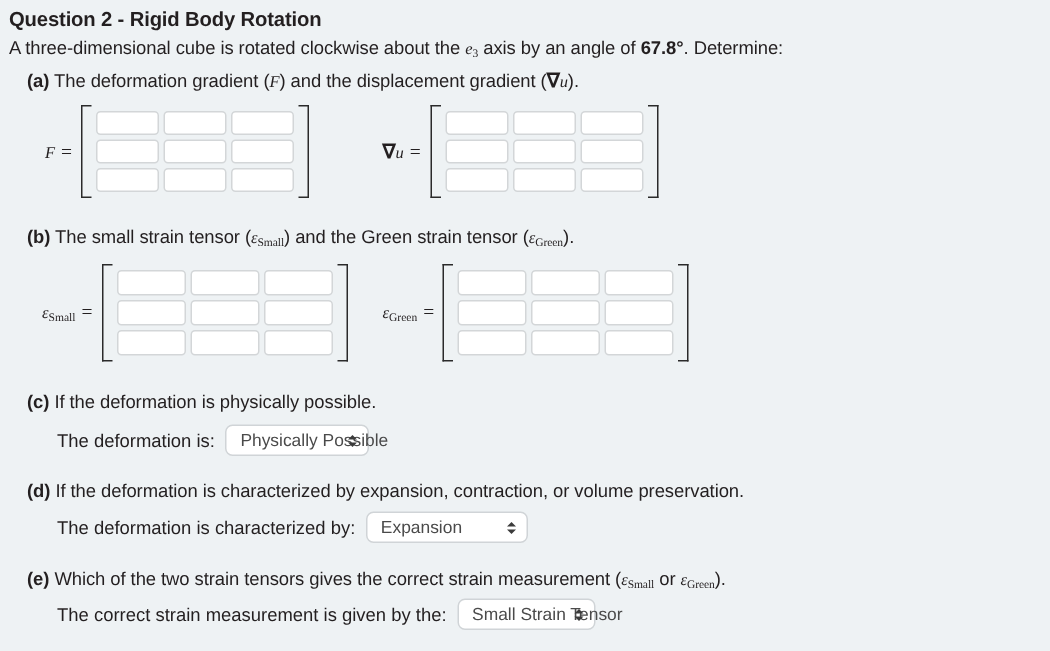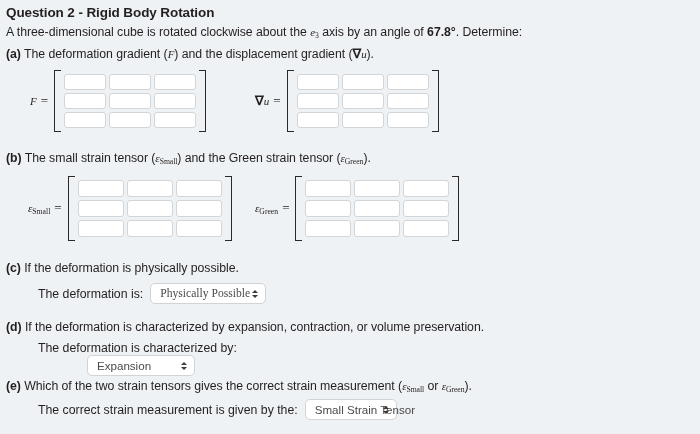--- a/index.html
+++ b/index.html
@@ -34,21 +34,21 @@
   .q-intro {
     position: absolute;
     left: 6px;
     top: 25px;
     font-size: 12.3px;
     letter-spacing: -0.05px;
     white-space: nowrap;
   }
   .part-label {
     position: absolute;
-    left: 6px;
+    left: 18px;
     font-size: 12.3px;
     letter-spacing: -0.05px;
     white-space: nowrap;
   }
   .part-label b { font-weight: bold; }
 
   .mathvar {
     font-family: "Liberation Serif", serif;
     font-style: italic;
     font-size: 11px;
@@ -167,21 +167,21 @@
     border-left: 3px solid transparent;
     border-right: 3px solid transparent;
   }
   .arrow-up {
     border-bottom: 3.5px solid #3b3b3b;
     margin-bottom: 2px;
   }
   .arrow-down {
     border-top: 3.5px solid #3b3b3b;
   }
-  .w-p { width: 116px; font-family: Liberation Serif, serif; }
+  .w-p { width: 96px; }
   .w-e { width: 108px; align-items: center; }
   .w-s { width: 92px; }
 </style>
 </head>
 <body>
 
 <div class="page">
 
   <div class="q-title">Question 2 - Rigid Body Rotation</div>
 
@@ -291,21 +291,21 @@
       <span class="select-value">Physically Possible</span>
       <span class="select-arrows">
         <span class="arrow-up"></span>
           <span class="arrow-down"></span>
       </span>
     </span>
   </div>
 
   <div class="part-label" style="top:320px;"><b>(d)</b><span> If the deformation is characterized by expansion, contraction, or volume preservation.</span></div>
 
-  <div class="answer-row" style="left:38px; top:341px;flex-direction:column;">
+  <div class="answer-row" style="left:38px; top:341px;">
     <span class="answer-prompt">The deformation is characterized by:</span>
     <span class="select-wrap w-e">
       <span class="select-value">Expansion</span>
       <span class="select-arrows">
         <span class="arrow-up"></span>
           <span class="arrow-down"></span>
       </span>
     </span>
   </div>
 

